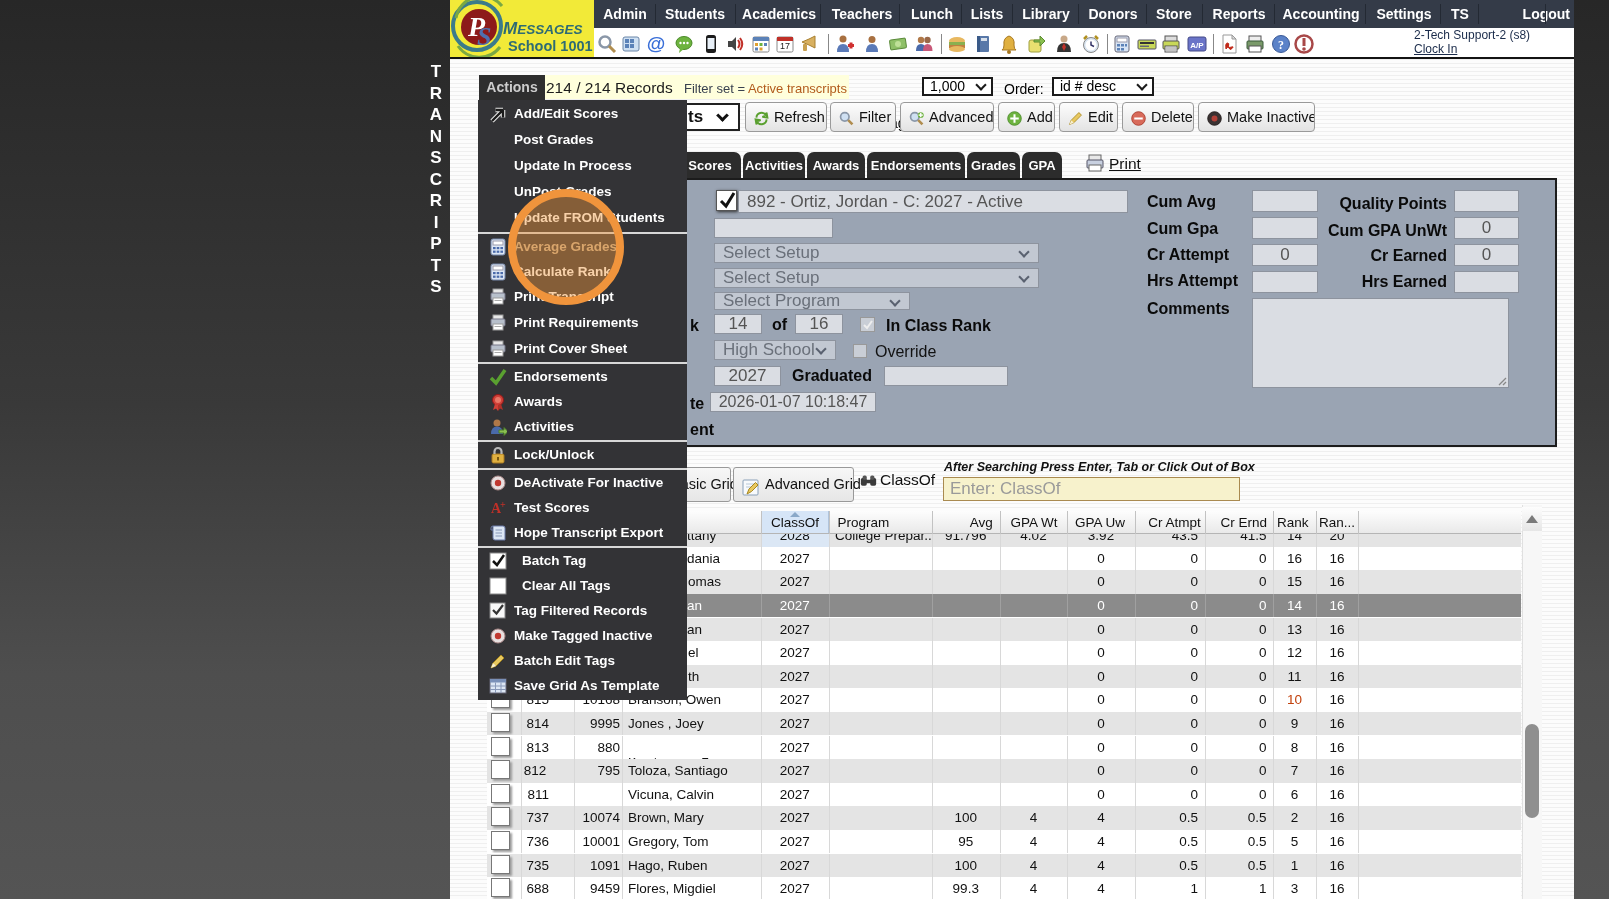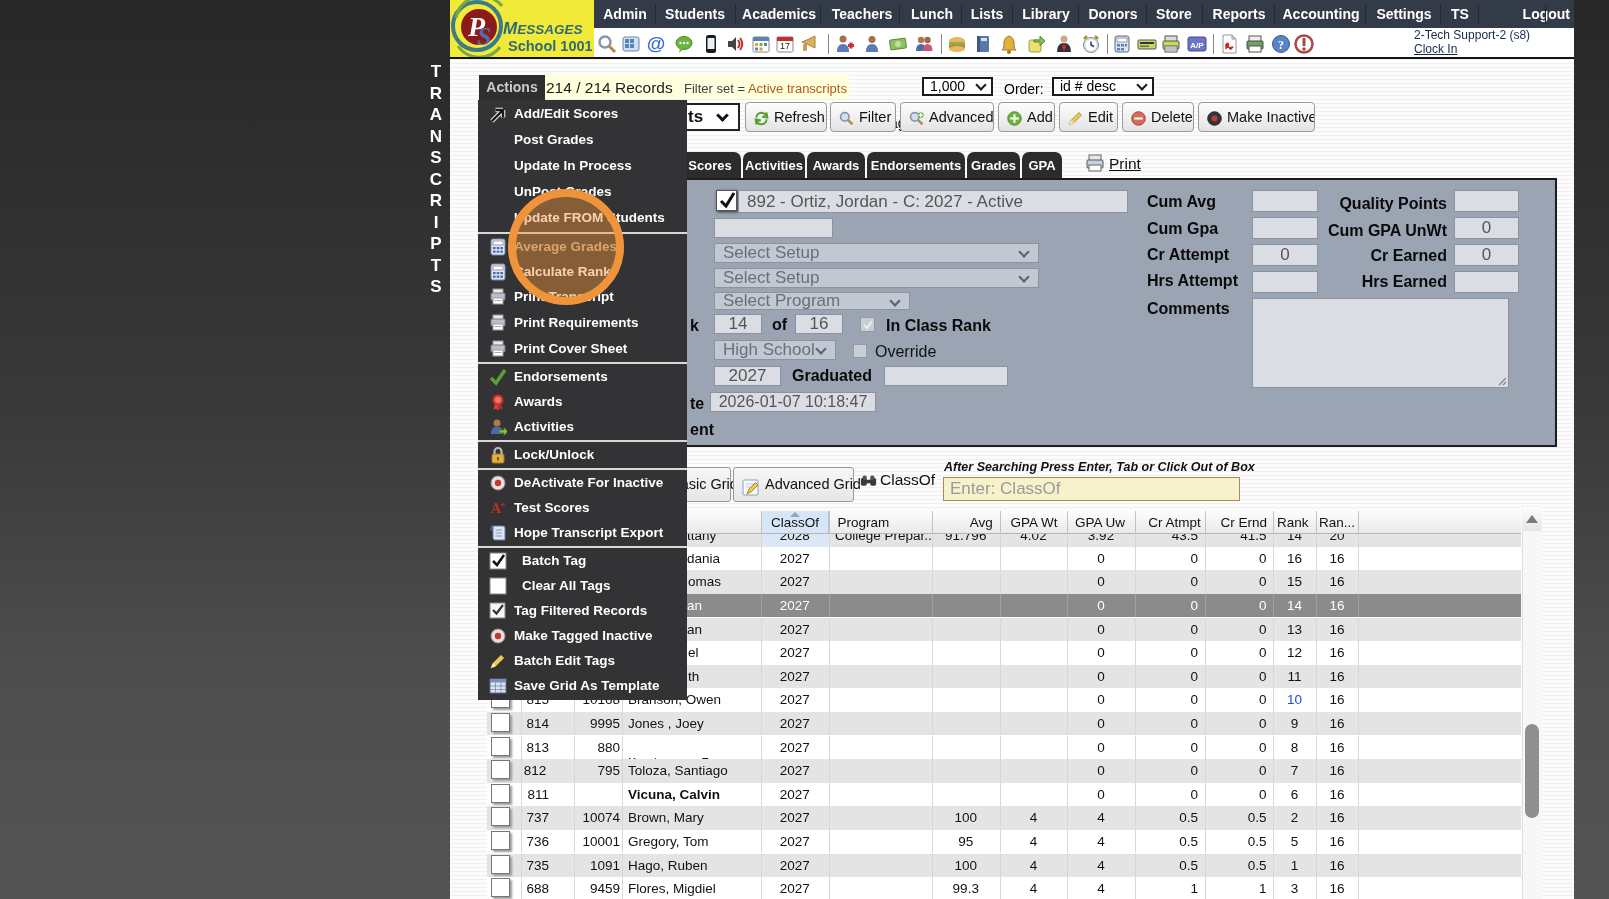--- a/index.html
+++ b/index.html
@@ -612,21 +612,21 @@
 </div>
 <div class="abs" style="left:0;top:177.3px;width:1034px;height:23.6px;background:#ffffff;overflow:hidden;">
 <div class="cb" style="top:1px;"></div>
 <div class="cell" style="left:34px;top:0px;width:28px;text-align:right;color:#111;padding-right:0px;">815</div>
 <div class="cell" style="left:87px;top:0px;width:46px;text-align:right;color:#111;padding-right:0px;">10168</div>
 <div class="cell" style="left:141px;top:0px;color:#111;">Branson, Owen</div>
 <div class="cell" style="left:274px;top:0px;width:67.60000000000002px;text-align:center;color:#111;padding-right:0px;">2027</div>
 <div class="cell" style="left:580px;top:0px;width:68px;text-align:center;color:#111;padding-right:0px;">0</div>
 <div class="cell" style="left:648px;top:0px;width:63px;text-align:right;color:#111;padding-right:0px;">0</div>
 <div class="cell" style="left:717.5px;top:0px;width:62.0px;text-align:right;color:#111;padding-right:0px;">0</div>
-<div class="cell" style="left:785.7px;top:0px;width:43.59999999999991px;text-align:center;color:#1d4ed8;padding-right:0px;">10</div>
+<div class="cell" style="left:785.7px;top:0px;width:43.59999999999991px;text-align:center;color:#c2410c;padding-right:0px;">10</div>
 <div class="cell" style="left:829.3px;top:0px;width:41.40000000000009px;text-align:center;color:#111;padding-right:0px;">16</div>
 <div class="abs" style="left:34px;top:0;width:1px;height:23.6px;background:#d8d8d8;"></div>
 <div class="abs" style="left:87px;top:0;width:1px;height:23.6px;background:#d8d8d8;"></div>
 <div class="abs" style="left:135px;top:0;width:1px;height:23.6px;background:#d8d8d8;"></div>
 <div class="abs" style="left:274px;top:0;width:1px;height:23.6px;background:#d8d8d8;"></div>
 <div class="abs" style="left:341.6px;top:0;width:1px;height:23.6px;background:#d8d8d8;"></div>
 <div class="abs" style="left:444.5px;top:0;width:1px;height:23.6px;background:#d8d8d8;"></div>
 <div class="abs" style="left:513px;top:0;width:1px;height:23.6px;background:#d8d8d8;"></div>
 <div class="abs" style="left:580px;top:0;width:1px;height:23.6px;background:#d8d8d8;"></div>
 <div class="abs" style="left:648px;top:0;width:1px;height:23.6px;background:#d8d8d8;"></div>
@@ -707,21 +707,21 @@
 <div class="abs" style="left:648px;top:0;width:1px;height:23.6px;background:#d8d8d8;"></div>
 <div class="abs" style="left:717.5px;top:0;width:1px;height:23.6px;background:#d8d8d8;"></div>
 <div class="abs" style="left:785.7px;top:0;width:1px;height:23.6px;background:#d8d8d8;"></div>
 <div class="abs" style="left:829.3px;top:0;width:1px;height:23.6px;background:#d8d8d8;"></div>
 <div class="abs" style="left:870.7px;top:0;width:1px;height:23.6px;background:#d8d8d8;"></div>
 </div>
 <div class="abs" style="left:0;top:271.7px;width:1034px;height:23.6px;background:#ffffff;overflow:hidden;">
 <div class="cb" style="top:1px;"></div>
 <div class="cell" style="left:34px;top:0px;width:28px;text-align:right;color:#111;padding-right:0px;">811</div>
 <div class="cell" style="left:87px;top:0px;width:46px;text-align:right;color:#111;padding-right:0px;margin-top:47px;">9507</div>
-<div class="cell" style="left:141px;top:0px;color:#111;font-weight:bold;">Vicuna, Calvin</div>
+<div class="cell" style="left:141px;top:0px;color:#111;">Vicuna, Calvin</div>
 <div class="cell" style="left:274px;top:0px;width:67.60000000000002px;text-align:center;color:#111;padding-right:0px;">2027</div>
 <div class="cell" style="left:580px;top:0px;width:68px;text-align:center;color:#111;padding-right:0px;">0</div>
 <div class="cell" style="left:648px;top:0px;width:63px;text-align:right;color:#111;padding-right:0px;">0</div>
 <div class="cell" style="left:717.5px;top:0px;width:62.0px;text-align:right;color:#111;padding-right:0px;">0</div>
 <div class="cell" style="left:785.7px;top:0px;width:43.59999999999991px;text-align:center;color:#111;padding-right:0px;">6</div>
 <div class="cell" style="left:829.3px;top:0px;width:41.40000000000009px;text-align:center;color:#111;padding-right:0px;">16</div>
 <div class="abs" style="left:34px;top:0;width:1px;height:23.6px;background:#d8d8d8;"></div>
 <div class="abs" style="left:87px;top:0;width:1px;height:23.6px;background:#d8d8d8;"></div>
 <div class="abs" style="left:135px;top:0;width:1px;height:23.6px;background:#d8d8d8;"></div>
 <div class="abs" style="left:274px;top:0;width:1px;height:23.6px;background:#d8d8d8;"></div>

